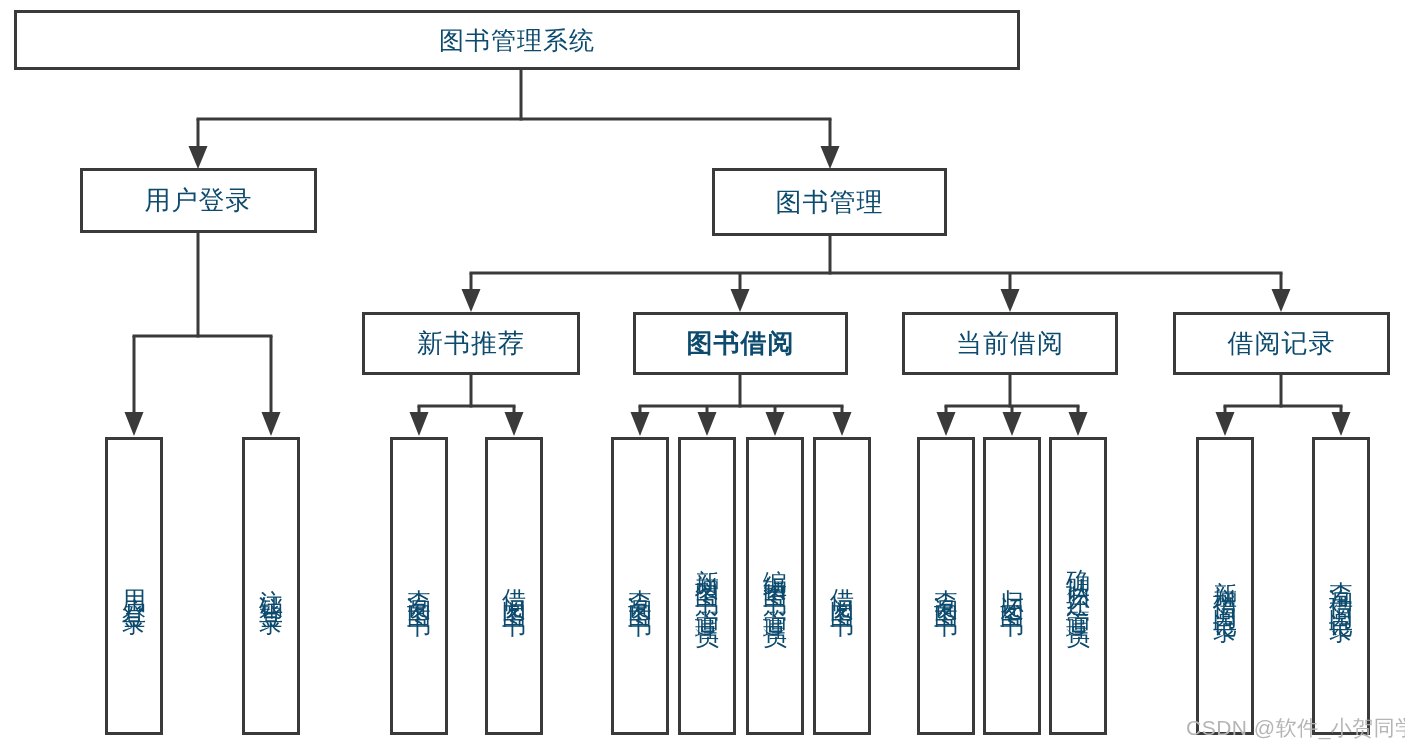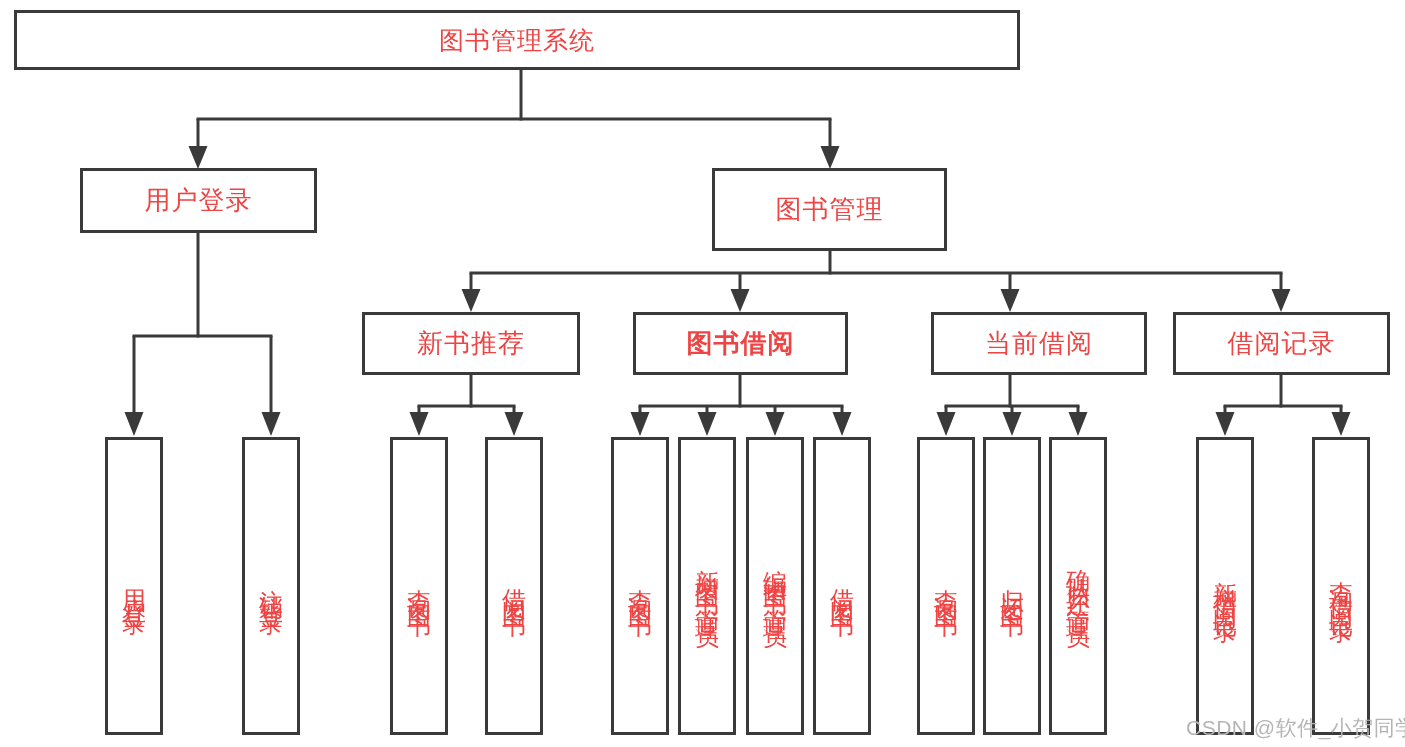--- a/index.html
+++ b/index.html
@@ -14,21 +14,21 @@
   #wires { position: absolute; left: 0; top: 0; z-index: 1; }
   .node {
     position: absolute;
     z-index: 2;
     box-sizing: border-box;
     background: #ffffff;
     border: 3px solid #3a3a3a;
     display: flex;
     align-items: center;
     justify-content: center;
-    color: #ef4444;
+    color: #0c4a6e;
     font-size: 26px;
     letter-spacing: 1px;
     text-align: center;
     white-space: nowrap;
   }
   .root  { font-size: 25px; }
   .leaf {
     writing-mode: vertical-rl;
     font-size: 24px;
     letter-spacing: 8px;
@@ -109,25 +109,25 @@
     <line x1="1223.5" y1="406" x2="1342.5" y2="406"></line>
     <line x1="1225" y1="406" x2="1225" y2="414"></line>
     <polygon points="1215.5,412 1234.5,412 1225,436" stroke="none"></polygon>
     <line x1="1341" y1="406" x2="1341" y2="414"></line>
     <polygon points="1331.5,412 1350.5,412 1341,436" stroke="none"></polygon>
   </svg>
 
   <div class="node root" style="left:14px; top:10px; width:1006px; height:60px;">图书管理系统</div>
 
   <div class="node" style="left:80px; top:168px; width:237px; height:65px;">用户登录</div>
-  <div class="node" style="left:712px; top:168px; width:235px; height:83px;">图书管理</div>
+  <div class="node" style="left:712px; top:168px; width:235px; height:68px;">图书管理</div>
 
   <div class="node" style="left:362px; top:312px; width:218px; height:63px;">新书推荐</div>
   <div class="node" style="left:633px; top:312px; width:215px; height:63px;font-weight:bold;">图书借阅</div>
-  <div class="node" style="left:902px; top:312px; width:216px; height:63px;margin-left:29px;">当前借阅</div>
+  <div class="node" style="left:902px; top:312px; width:216px; height:63px;">当前借阅</div>
   <div class="node" style="left:1173px; top:312px; width:217px; height:63px;">借阅记录</div>
 
   <div class="node leaf" style="left:105px; top:437px; width:58px; height:298px;">用户登录</div>
   <div class="node leaf" style="left:242px; top:437px; width:58px; height:298px;">注销登录</div>
 
   <div class="node leaf" style="left:390px; top:437px; width:58px; height:298px;">查询图书</div>
   <div class="node leaf" style="left:485px; top:437px; width:58px; height:298px;">借阅图书</div>
 
   <div class="node leaf" style="left:611px; top:437px; width:58px; height:298px;">查询图书</div>
   <div class="node leaf" style="left:678px; top:437px; width:58px; height:298px;">新增图书（管理员）</div>

